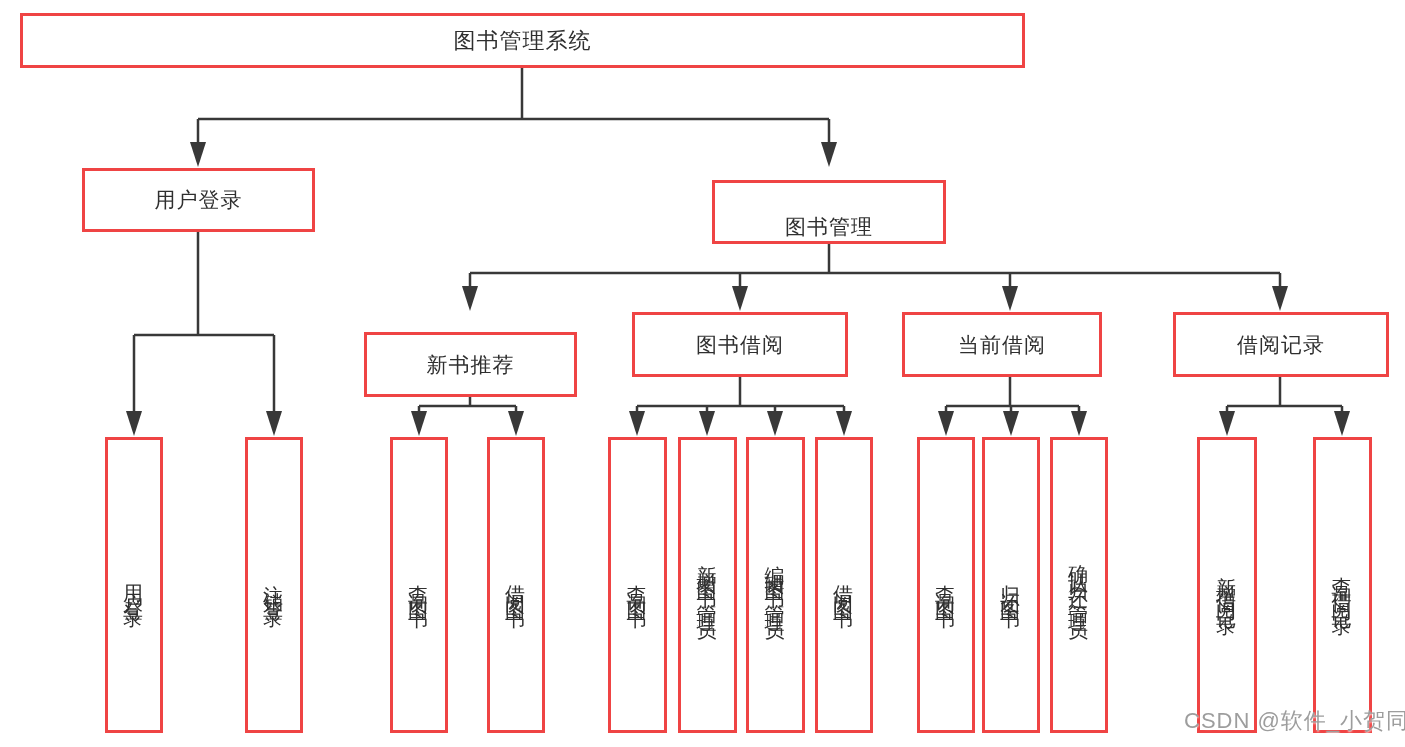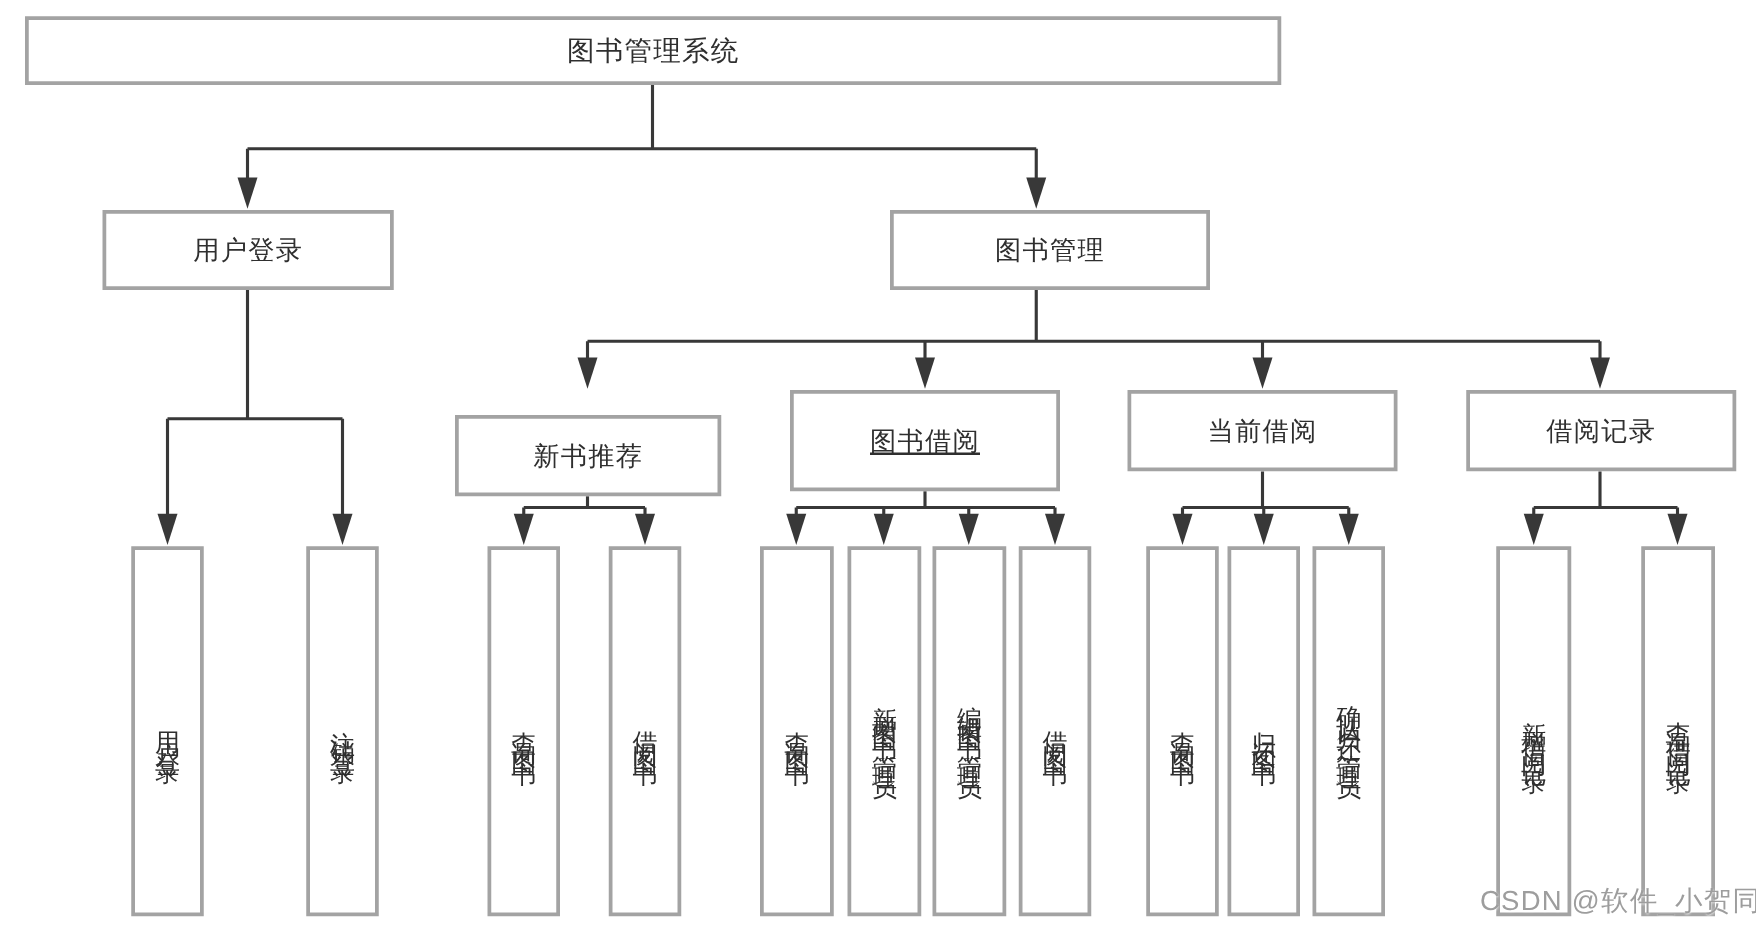--- a/index.html
+++ b/index.html
@@ -13,43 +13,43 @@
   }
   svg.connectors {
     position: absolute;
     left: 0; top: 0;
     width: 1405px; height: 747px;
   }
   .node {
     position: absolute;
     box-sizing: border-box;
     background: #ffffff;
-    border: 3px solid #a3a3a3;
+    border: 3px solid #ef4444;
     display: flex;
     align-items: center;
     justify-content: center;
     color: #2f2f2f;
   }
   .hnode { font-size: 21px; letter-spacing: 1px; }
   .hnode.root { font-size: 22px; }
   .vnode span {
     writing-mode: vertical-rl;
     text-orientation: mixed;
     font-size: 20px;
     letter-spacing: 8px;
     white-space: nowrap;
     color: #2f2f2f;
   }
   
   .n-root   { left: 20px;  top: 13px;  width: 1005px; height: 55px; }
   .n-login  { left: 82px;  top: 168px; width: 233px;  height: 64px; }
-  .n-mgmt   { left: 712px; top: 168px; width: 256px;  height: 64px; }
+  .n-mgmt   { left: 712px; top: 180px; width: 234px;  height: 64px; align-items: flex-end; }
   .n-l3a { left: 364px;  top: 332px; width: 213px; height: 65px; }
-  .n-l3b { left: 632px;  top: 312px; width: 216px; height: 81px; text-decoration: underline; }
-  .n-l3c { left: 902px;  top: 312px; width: 216px; height: 65px; }
+  .n-l3b { left: 632px;  top: 312px; width: 216px; height: 65px; }
+  .n-l3c { left: 902px;  top: 312px; width: 200px; height: 65px; }
   .n-l3d { left: 1173px; top: 312px; width: 216px; height: 65px; }
   .leaf { top: 437px; height: 296px; width: 58px; }
   .n-g1a { left: 105px; }
   .n-g1b { left: 245px; }
   .n-g2a { left: 390px; }
   .n-g2b { left: 487px; }
   .n-g3a { left: 608px; width: 59px; }
   .n-g3b { left: 678px; width: 59px; }
   .n-g3c { left: 746px; width: 59px; }
   .n-g3d { left: 815px; }

